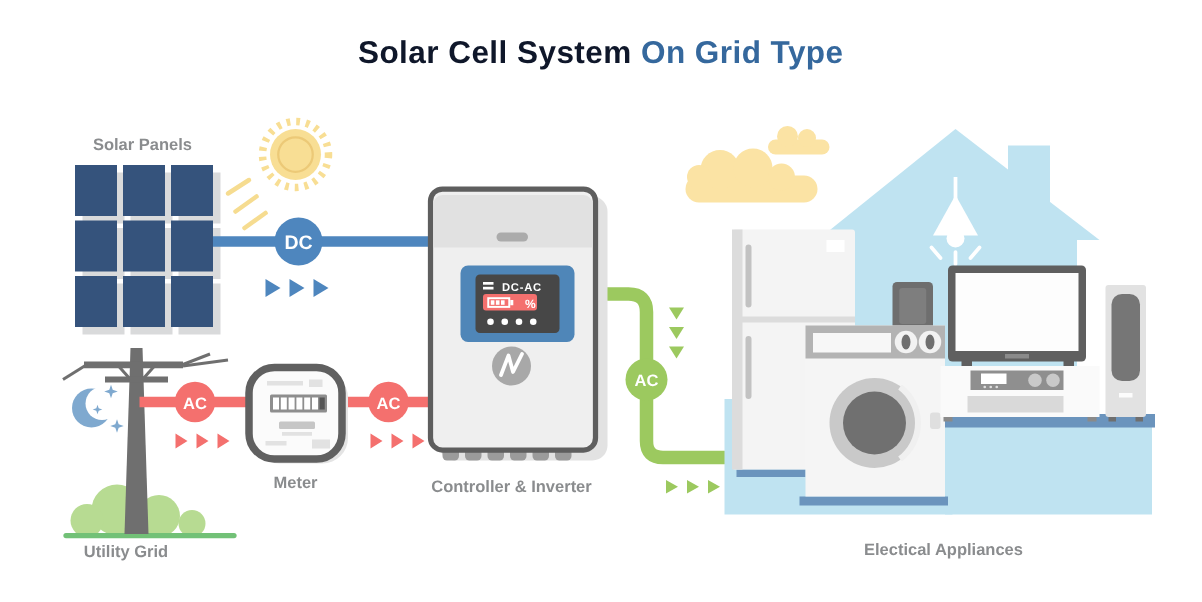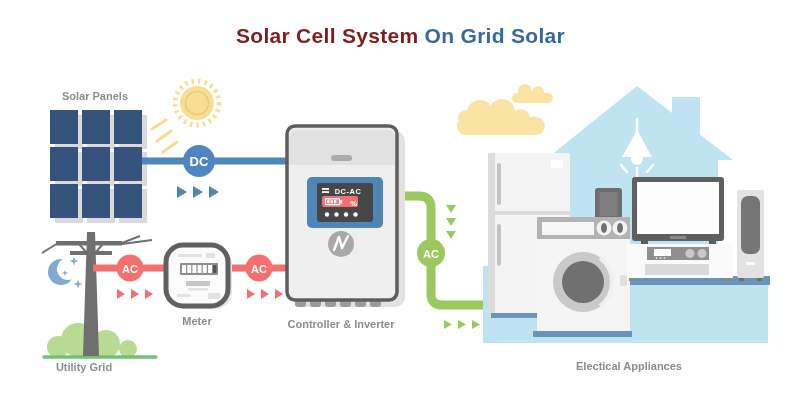--- a/index.html
+++ b/index.html
@@ -1,33 +1,33 @@
 <!DOCTYPE html>
 <html><head>
 <meta charset="utf-8">
 <style>
   html,body{margin:0;padding:0;background:#ffffff;}
   #stage{position:relative;width:801px;height:401px;background:#ffffff;overflow:hidden;
          font-family:"Liberation Sans",sans-serif;}
   #title{position:absolute;top:24px;left:0;width:801px;text-align:center;
          font-size:21px;font-weight:bold;letter-spacing:.3px;}
-  #title .t-main{color:#7f1d1d;text-align:right;}
+  #title .t-main{color:#0f172a;text-align:right;}
   #title .t-accent{color:#35689d;}
   svg text{font-family:"Liberation Sans",sans-serif;}
   .node-label{fill:#8a8c8e;font-size:11px;font-weight:bold;}
   .badge-text{fill:#ffffff;font-weight:bold;}
 </style>
 </head>
 <body>
 
 <div id="stage">
 
   <div id="title">
     <span class="t-main">Solar Cell System</span>
-    <span class="t-accent">On Grid Solar</span>
+    <span class="t-accent">On Grid Type</span>
   </div>
 
   <svg width="801" height="401" viewBox="0 0 801 401">
 
     <g>
       <path d="M 397,196 H 419 Q 431,196 431,208 V 294 Q 431,305 442,305 H 486" fill="none" stroke="#9CC95F" stroke-width="9" stroke-linecap="round"></path>
       <g fill="#9CC95F">
         <polygon points="446,205 456,205 451,213"></polygon>
         <polygon points="446,218 456,218 451,226"></polygon>
         <polygon points="446,231 456,231 451,239"></polygon>

